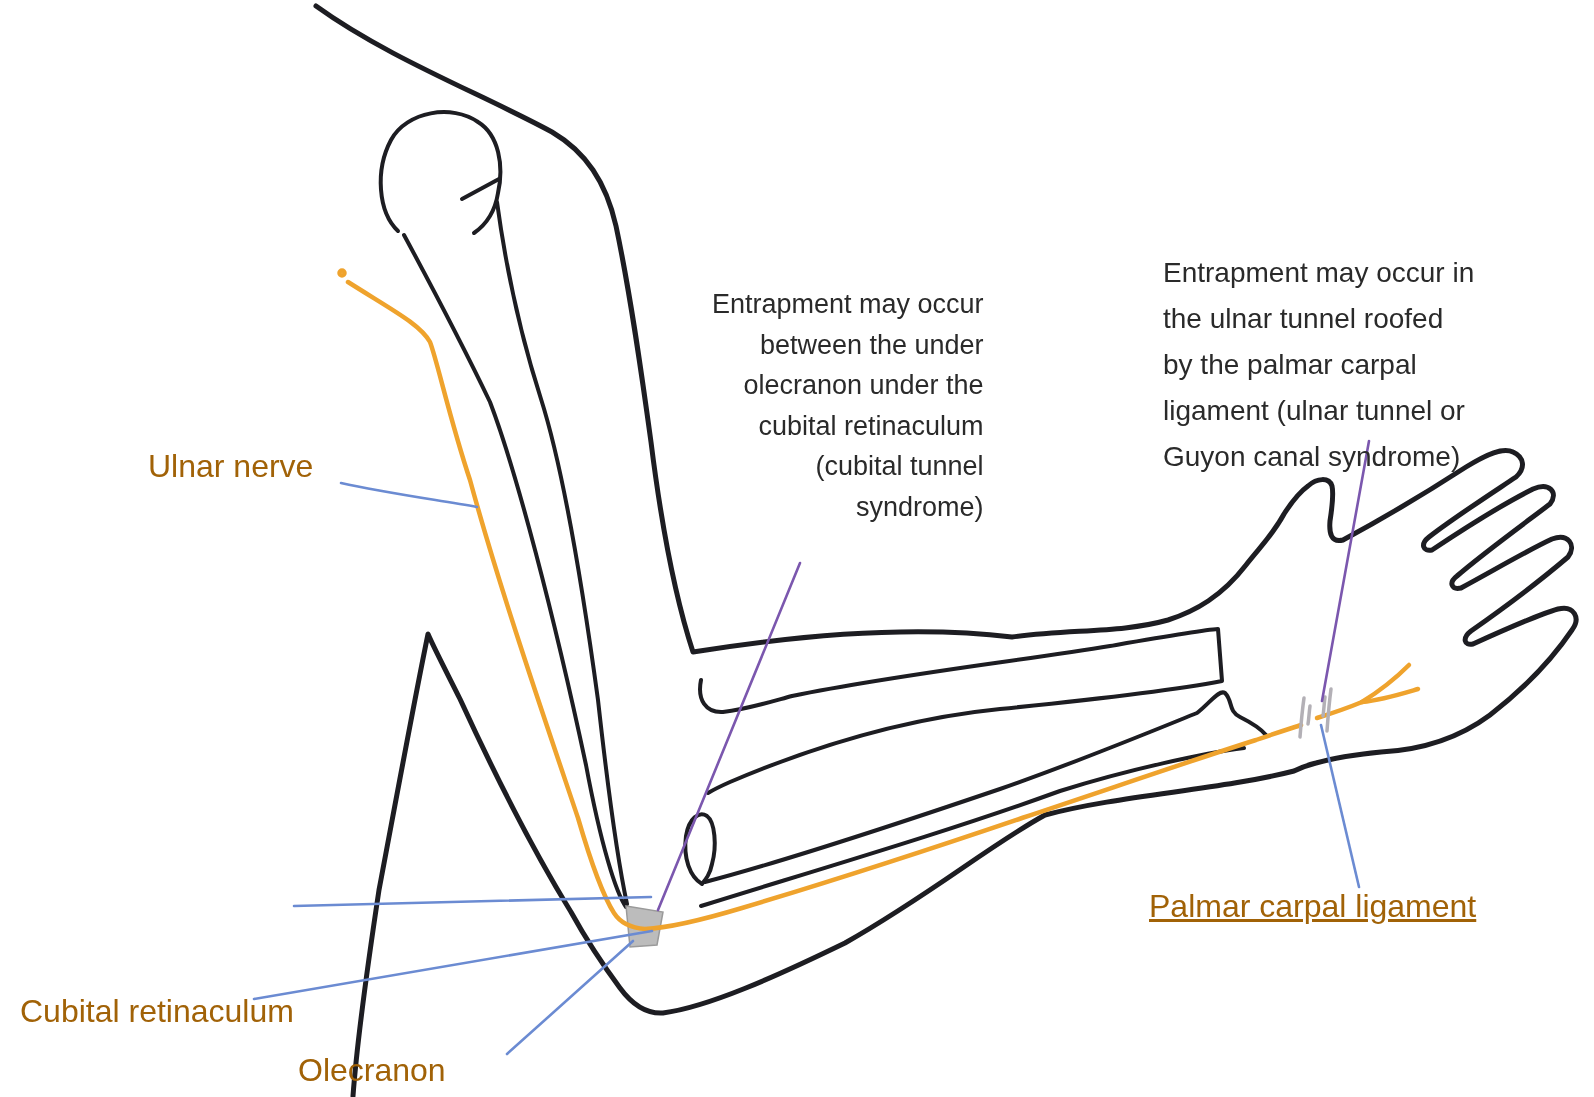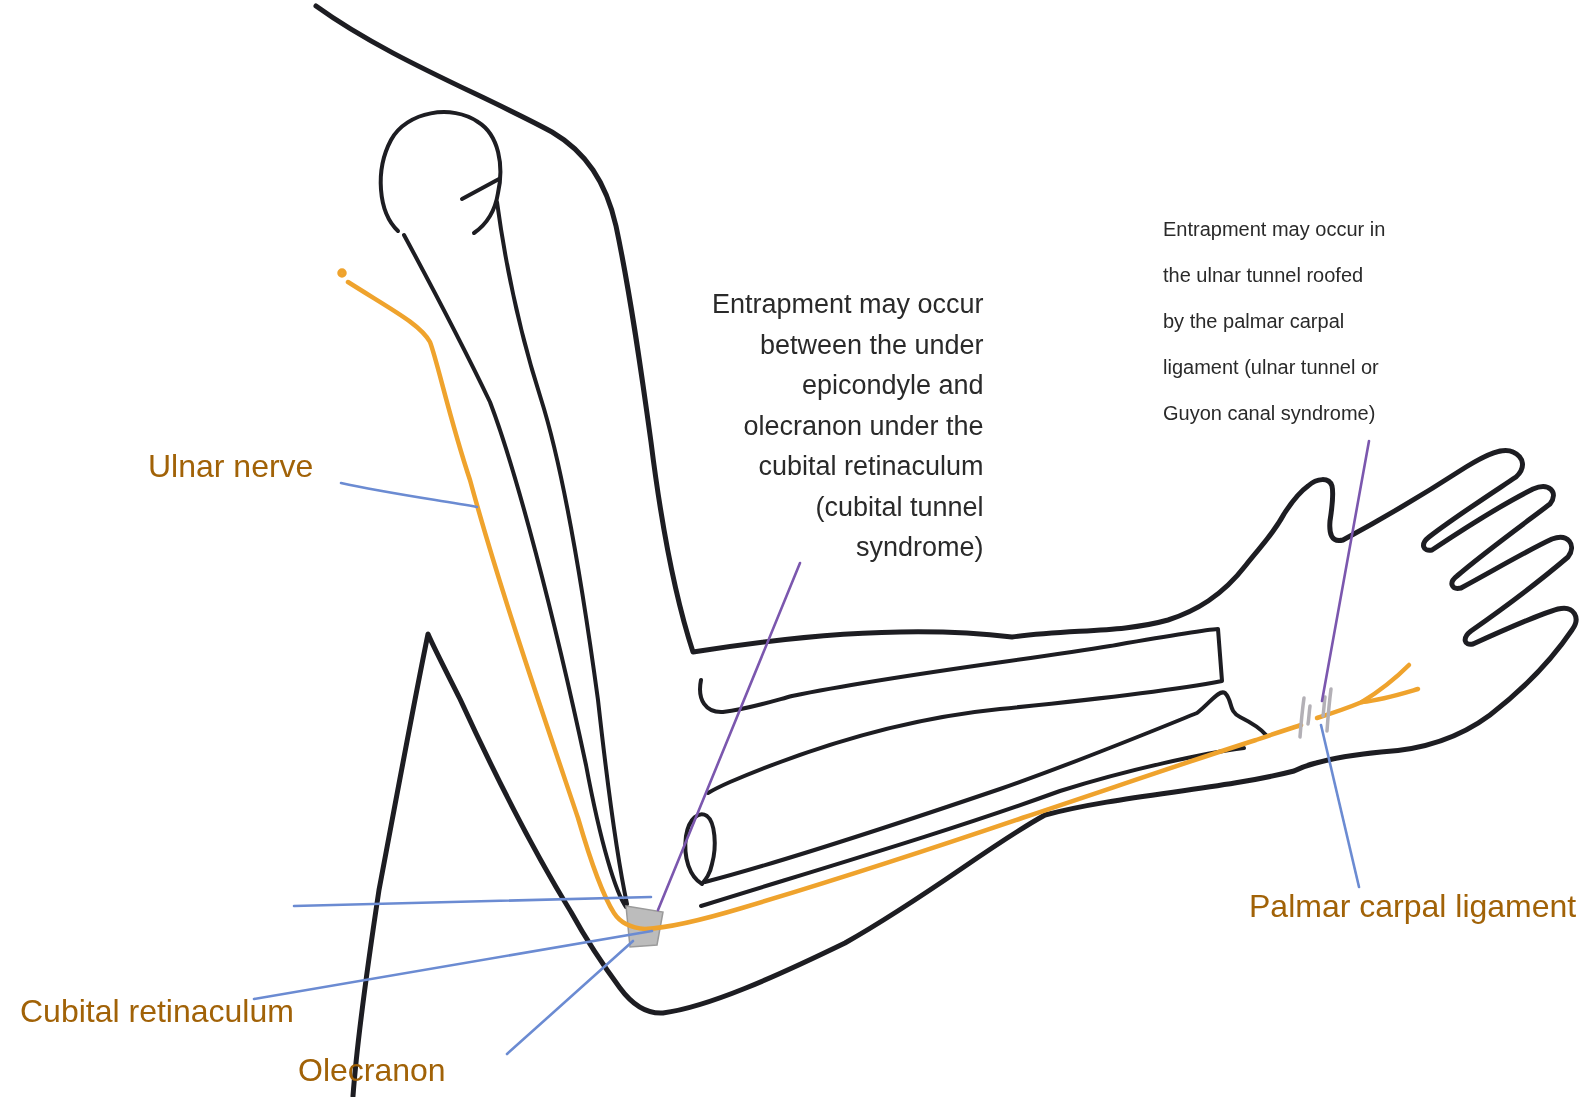--- a/index.html
+++ b/index.html
@@ -26,21 +26,21 @@
     white-space:nowrap;
     color:#a16207;
   }
   .annotation-block{
     position:absolute;
     font-size:27px;
     color:#2a2a2a;
   }
   .annotation-block .ann-line{white-space:nowrap;}
   #annotation-cubital .ann-line{line-height:40.5px;text-align:right;}
-  #annotation-guyon{font-size:20px;}
+  #annotation-guyon{font-size:28px;margin-top:44px;}
   #annotation-guyon .ann-line{line-height:46px;}
 </style>
 </head>
 <body>
 
 <div id="figure-root">
 
   <svg id="sketch-svg" width="1594" height="1097" viewBox="0 0 1594 1097">
 
     <path class="sketch" d="
@@ -107,26 +107,25 @@
     <path class="blue-leader" d="M341,483 C386,493 438,500 477,507"></path>
     <path class="blue-leader" d="M294,906 L651,897"></path>
     <path class="blue-leader" d="M254,999 L652,931"></path>
     <path class="blue-leader" d="M507,1054 L633,941"></path>
     <path class="blue-leader" d="M1321,725 L1359,887"></path>
   </svg>
 
   <div class="diagram-label" style="left:148px;top:448px;">Ulnar nerve</div>
   <div class="diagram-label" style="left:20px;top:993px;">Cubital retinaculum</div>
   <div class="diagram-label" style="left:298px;top:1052px;">Olecranon</div>
-  <div class="diagram-label" style="left:1249px;top:888px;">Palmar carpal ligament</div>
+  <div class="diagram-label" style="left:1149px;top:888px;text-decoration:underline;">Palmar carpal ligament</div>
 
   <div class="annotation-block" id="annotation-cubital" style="left:712px;top:284px;">
     <div class="ann-line">Entrapment may occur</div>
     <div class="ann-line">between the under</div>
-    <div class="ann-line">epicondyle and</div>
     <div class="ann-line">olecranon under the</div>
     <div class="ann-line">cubital retinaculum</div>
     <div class="ann-line">(cubital tunnel</div>
     <div class="ann-line">syndrome)</div>
   </div>
 
   <div class="annotation-block" id="annotation-guyon" style="left:1163px;top:206px;">
     <div class="ann-line">Entrapment may occur in</div>
     <div class="ann-line">the ulnar tunnel roofed</div>
     <div class="ann-line">by the palmar carpal</div>

